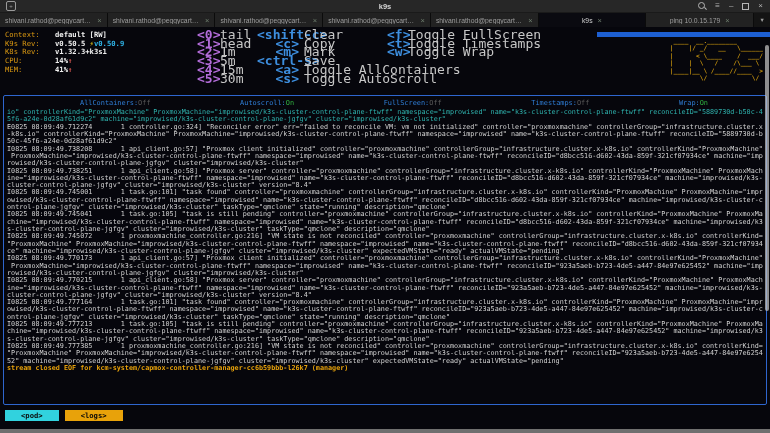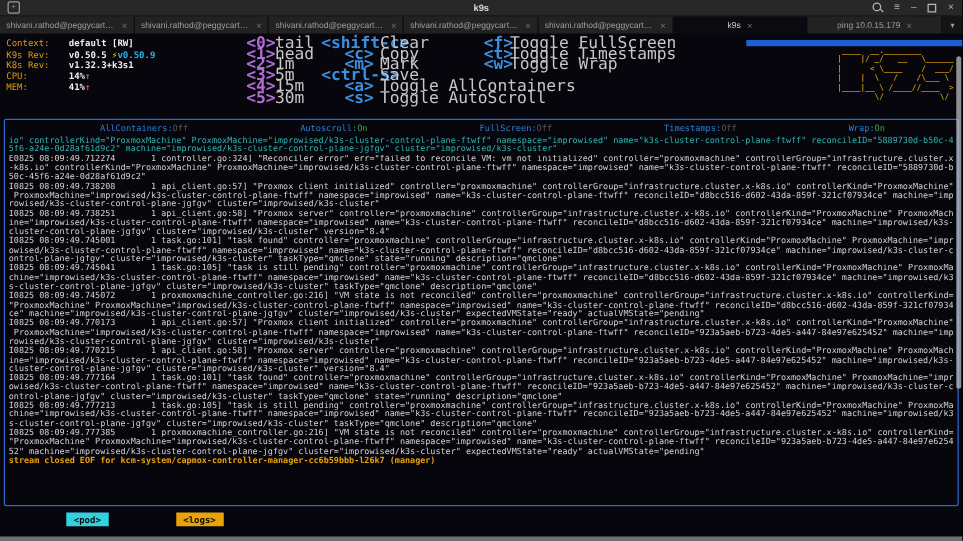--- a/index.html
+++ b/index.html
@@ -61,21 +61,21 @@
   .log-flags{display:flex;justify-content:space-between;padding:3px 58px 0 76px;font-size:6.9px;font-weight:400;white-space:nowrap;}
   .flag-label{color:#2f7ed6;}
   .flag-on{color:#2fae3f;}
   .flag-off{color:#585858;}
   .log-body{padding:2px 2px 0 3px;font-size:6.75px;line-height:7.32px;color:#d2d2d2;}
   .logline{white-space:pre;overflow:hidden;height:7.32px;}
   .logline.teal{color:#2fb3ae;}
   .logline.eof{color:#e8a20a;font-weight:700;}
 
   .footer{margin:6px 0 0 5px;font-size:7.2px;font-weight:700;white-space:nowrap;}
-  .crumb{padding:1px 6px;margin-right:6px;color:#0a0a0a;margin-left:48px;}
+  .crumb{padding:1px 16px;margin-right:6px;color:#0a0a0a;}
   .crumb-cyan{background:#31d2de;}
   .crumb-orange{background:#e8a20a;}
 
   .bottombar{height:4px;background:#6f6f6f;}
 </style>
 </head>
 <body>
 
 <div class="titlebar">
   <div class="tb-left">

